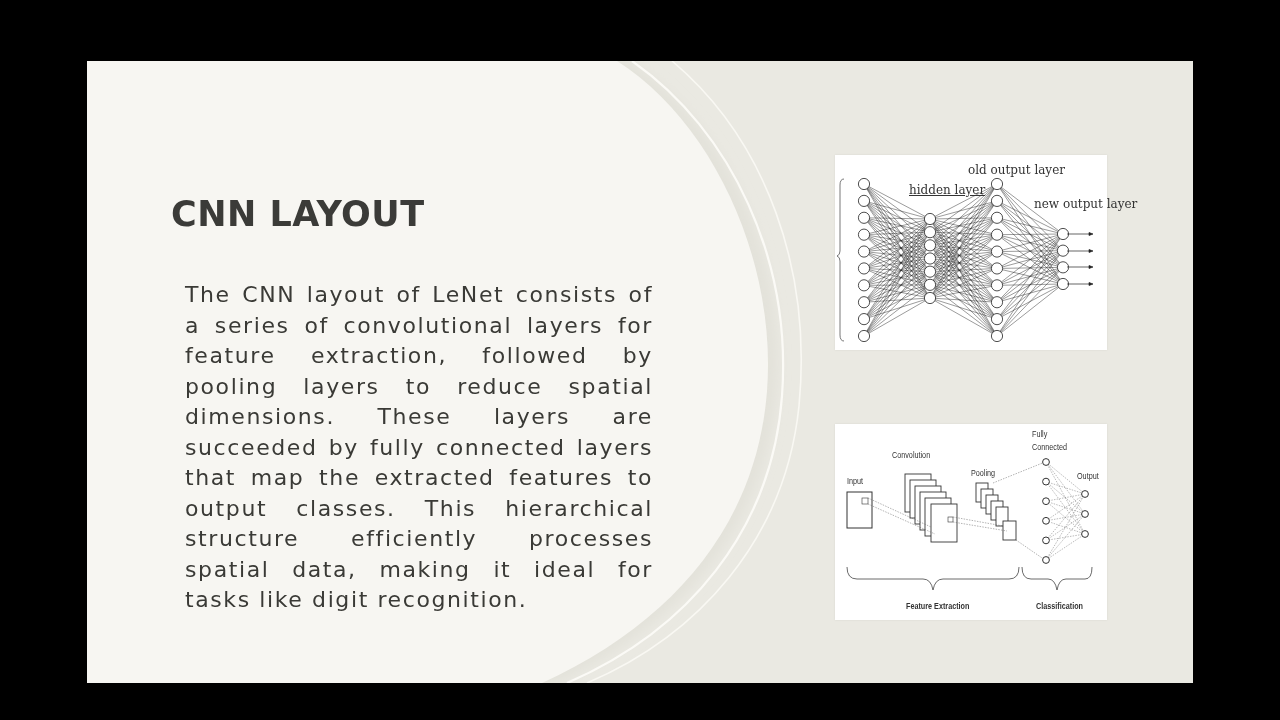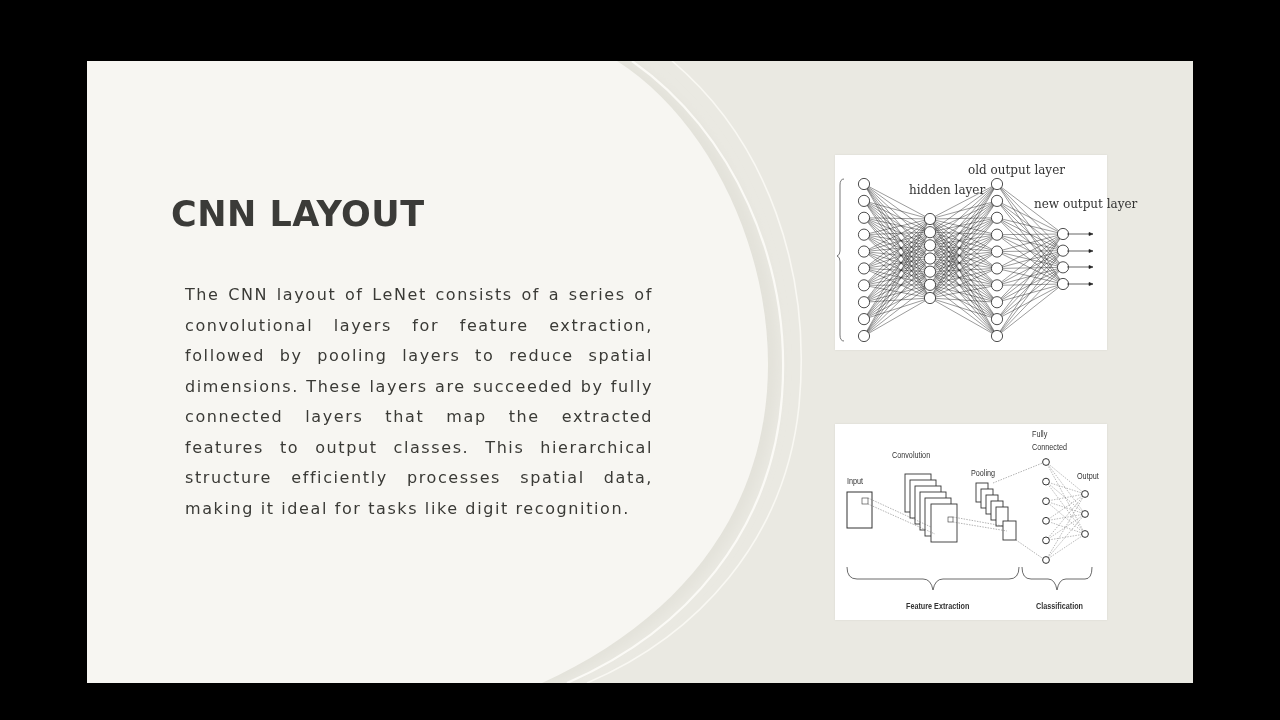--- a/index.html
+++ b/index.html
@@ -1,20 +1,20 @@
 <!DOCTYPE html>
 <html><head>
 <meta charset="utf-8">
 <style>
   html, body { margin:0; padding:0; background:#000; }
   body { width:1280px; height:720px; position:relative; overflow:hidden; font-family:"DejaVu Sans", sans-serif; }
   .slide { position:absolute; left:87px; top:61px; width:1106px; height:622px; background:#eae9e2; overflow:hidden; }
   .slide-bg { position:absolute; left:0; top:0; width:1106px; height:622px; }
   .title { position:absolute; left:84px; top:133px; margin:0; font-family:"DejaVu Sans", sans-serif; font-weight:bold; font-size:35px; letter-spacing:0.5px; color:#3b3b38; }
-  .body-text { position:absolute; left:98px; top:219px; width:468px; margin:0; font-size:16px; line-height:30.5px; letter-spacing:1.6px; color:#3a3a36; text-align:justify; text-align-last:left; }
+  .body-text { position:absolute; left:98px; top:219px; width:468px; margin:0; font-size:22px; line-height:30.5px; letter-spacing:1.6px; color:#3a3a36; text-align:justify; text-align-last:left; }
   .figure { position:absolute; background:#fff; box-shadow:0 0 2px rgba(0,0,0,0.08); }
   .fig-nn { left:748px; top:94px; width:272px; height:195px; }
   .fig-cnn { left:748px; top:363px; width:272px; height:196px; }
   .figure svg { position:absolute; left:0; top:0; }
   .fig-label { position:absolute; font-family:"DejaVu Serif", serif; font-size:12px; color:#333; white-space:nowrap; }
   .cnn-label { position:absolute; font-family:"Liberation Sans", sans-serif; font-size:8.5px; color:#333; white-space:nowrap; transform:scaleX(0.85); transform-origin:left top; }
   .cnn-label.bold { font-weight:bold; }
 </style>
 </head>
 <body>
@@ -263,21 +263,21 @@
         <line x1="232" y1="79" x2="256" y2="79"></line>
           <polygon points="258,79 254,77.5 254,80.5"></polygon>
         <line x1="232" y1="96" x2="256" y2="96"></line>
           <polygon points="258,96 254,94.5 254,97.5"></polygon>
         <line x1="232" y1="112" x2="256" y2="112"></line>
           <polygon points="258,112 254,110.5 254,113.5"></polygon>
         <line x1="232" y1="129" x2="256" y2="129"></line>
           <polygon points="258,129 254,127.5 254,130.5"></polygon>
       </g>
     </svg>
-    <span class="fig-label" style="left:74px; top:28px;">hidden layer</span>
+    <span class="fig-label" style="left:74px; top:28px;text-decoration:underline;">hidden layer</span>
     <span class="fig-label" style="left:133px; top:8px;">old output layer</span>
     <span class="fig-label" style="left:199px; top:42px;">new output layer</span>
   </div>
 
   <div class="figure fig-cnn">
     <svg width="272" height="196" viewBox="0 0 272 196">
 
       <rect x="12" y="68" width="25" height="36" fill="#fff" stroke="#333" stroke-width="1"></rect>
       <rect x="27" y="74" width="6" height="6" fill="none" stroke="#333" stroke-width="0.6"></rect>
 

